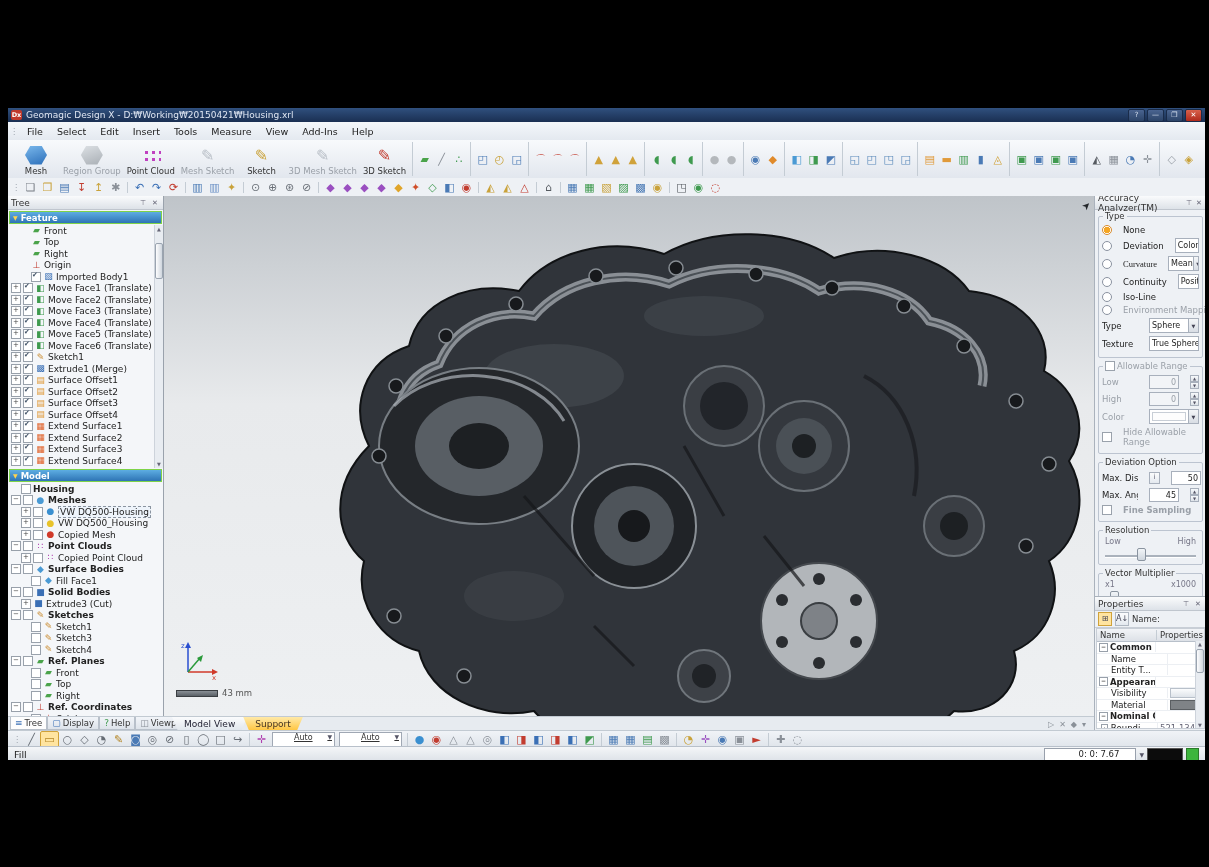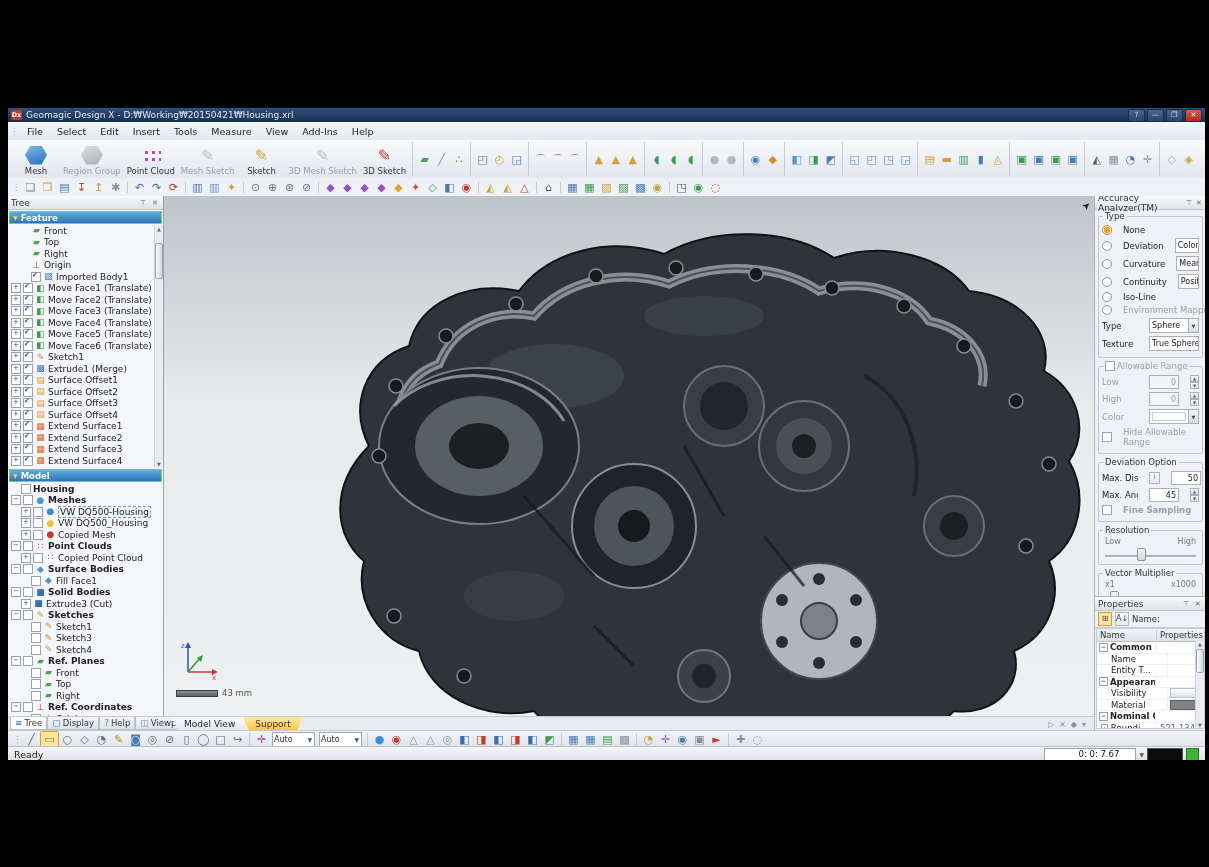--- a/index.html
+++ b/index.html
@@ -39,21 +39,21 @@
   .pencil.dis{color:#b8bec6;}
   .pencil.red{color:#c23c2f;}
   .iconrow{display:flex;align-items:center;}
   .tb-ico{width:17px;height:15px;display:flex;align-items:center;justify-content:center;
     font-size:11px;border-radius:2px;flex:none;}
   .tb-ico.hl{background:#ffe4a0;border:1px solid #d0a23a;}
   .tb-div{width:1px;background:#c4ccd4;margin:2px 3px;align-self:stretch;flex:none;}
   .tb2{position:absolute;left:0;top:70px;right:0;height:18px;background:#eef1f5;
     border-bottom:1px solid #c2cad2;display:flex;align-items:center;padding:0 2px;overflow:hidden;}
   .mini-dd{width:40px;height:13px;background:#fff;border:1px solid #a0a8b4;font-size:8px;color:#333;
-    display:flex;align-items:center;padding-left:1px;margin:0 2px;flex:none;}
+    display:flex;align-items:flex-start;padding-left:21px;margin:0 2px;flex:none;text-decoration:underline;}
   .mini-dd .da{margin-left:auto;font-size:6px;color:#556;padding-right:2px;}
 
   
   .tree-panel{position:absolute;left:0;top:88px;width:155px;height:520px;background:#f4f6f9;
     border-right:1px solid #aab2bc;display:flex;flex-direction:column;overflow:hidden;}
   .panel-h{height:13px;flex:none;background:linear-gradient(#fafbfc,#dde2e8);border-bottom:1px solid #c0c6ce;
     display:flex;align-items:center;font-size:9px;color:#333;padding:0 3px;gap:2px;}
   .ph-sp{margin-left:auto;}
   .ph-btn{font-size:7px;color:#667;width:10px;text-align:center;}
   .secbar{height:11px;flex:none;margin:1px;background:linear-gradient(#5dade2,#2e74b5);
@@ -719,21 +719,21 @@
             </div>
             <div class="frow">
               <span class="radio"></span>
               <span style="white-space: nowrap;">Deviation</span>
               <span class="ddl">
                 <span>Color Map</span>
               </span>
             </div>
             <div class="frow">
               <span class="radio"></span>
-              <span style="white-space: nowrap;">Curvature</span>
+              <span style="white-space: nowrap; font-family: Liberation Serif, serif;">Curvature</span>
               <span class="ddl">
                 <span>Mean</span>
                 <span class="da">▼</span>
               </span>
             </div>
             <div class="frow">
               <span class="radio"></span>
               <span style="white-space: nowrap;">Continuity</span>
               <span class="ddl">
                 <span>Position</span>
@@ -1009,21 +1009,21 @@
         <span class="tb-ico" style="color: rgb(74, 122, 181);">◉</span>
         <span class="tb-ico" style="color: rgb(138, 144, 152);">▣</span>
         <span class="tb-ico" style="color: rgb(194, 60, 47);">►</span>
         <span class="tb-div"></span>
         <span class="tb-ico" style="color: rgb(138, 144, 152);">✚</span>
         <span class="tb-ico" style="color: rgb(138, 144, 152);">◌</span>
       </span>
   </div>
 
   <div class="statusbar">
-    <span>Ready</span>
+    <span>Fill</span>
     <span class="sb-right">
       <span class="sb-box">0: 0: 7.67</span>
       <span class="sb-arrow">▼</span>
       <span class="sb-black"></span>
       <span class="sb-green"></span>
     </span>
   </div>
 
 </div>
 

